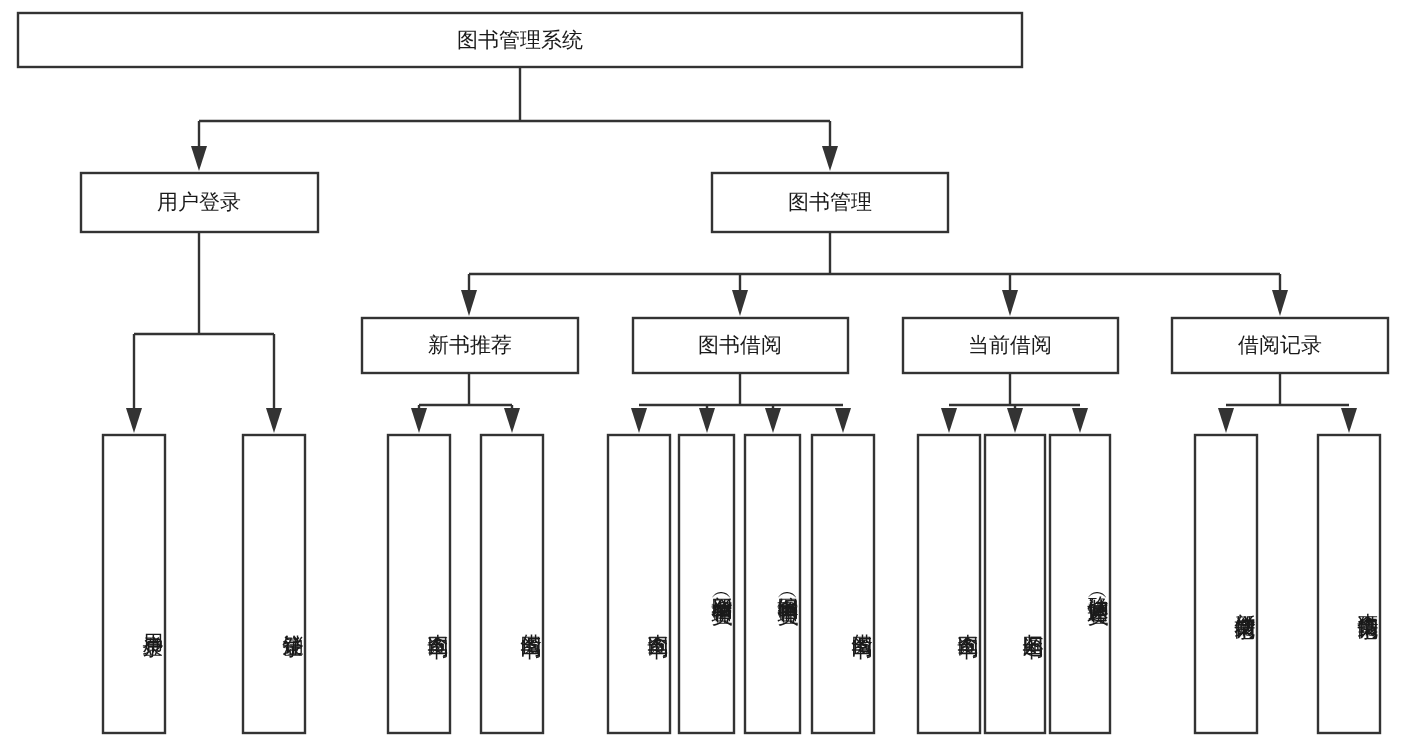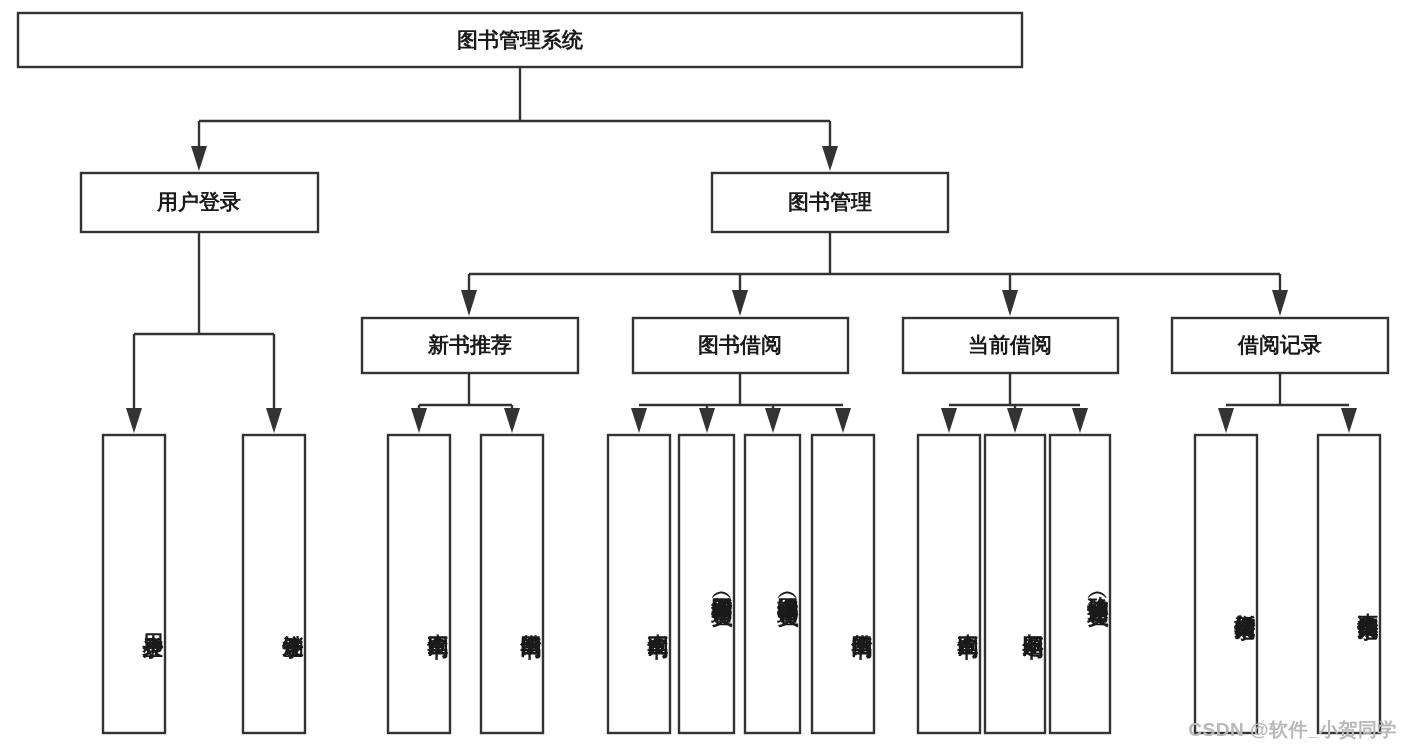--- a/index.html
+++ b/index.html
@@ -11,21 +11,20 @@
     width: 1405px;
     height: 747px;
     font-family: "Liberation Sans", "DejaVu Sans", sans-serif;
     overflow: hidden;
     position: relative;
   }
   #diagram-root {
     position: relative;
     width: 1405px;
     height: 747px;
-    font-weight: bold;
   }
   svg.flow {
     position: absolute;
     top: 0;
     left: 0;
     width: 1405px;
     height: 747px;
   }
   .node-box {
     fill: #ffffff;
@@ -215,15 +214,14 @@
   <div class="leaf-label" style="left:608px;  top:510px; width:62px; height:220px;">查询图书</div>
   <div class="leaf-label" style="left:679px;  top:443px; width:55px; height:285px;">新增图书（管理员）</div>
   <div class="leaf-label" style="left:745px;  top:443px; width:55px; height:285px;">编辑图书（管理员）</div>
   <div class="leaf-label" style="left:812px;  top:510px; width:62px; height:220px;">借阅图书</div>
   <div class="leaf-label" style="left:918px;  top:510px; width:62px; height:220px;">查询图书</div>
   <div class="leaf-label" style="left:985px;  top:510px; width:60px; height:220px;">归还图书</div>
   <div class="leaf-label" style="left:1050px; top:443px; width:60px; height:285px;">确认归还（管理员）</div>
   <div class="leaf-label" style="left:1195px; top:470px; width:62px; height:260px;">新增借阅记录</div>
   <div class="leaf-label" style="left:1318px; top:470px; width:62px; height:260px;">查询借阅记录</div>
 
-  <div class="watermark">CSDN @软件_小贺同学</div>
 
 </div>
 
 </body></html>

